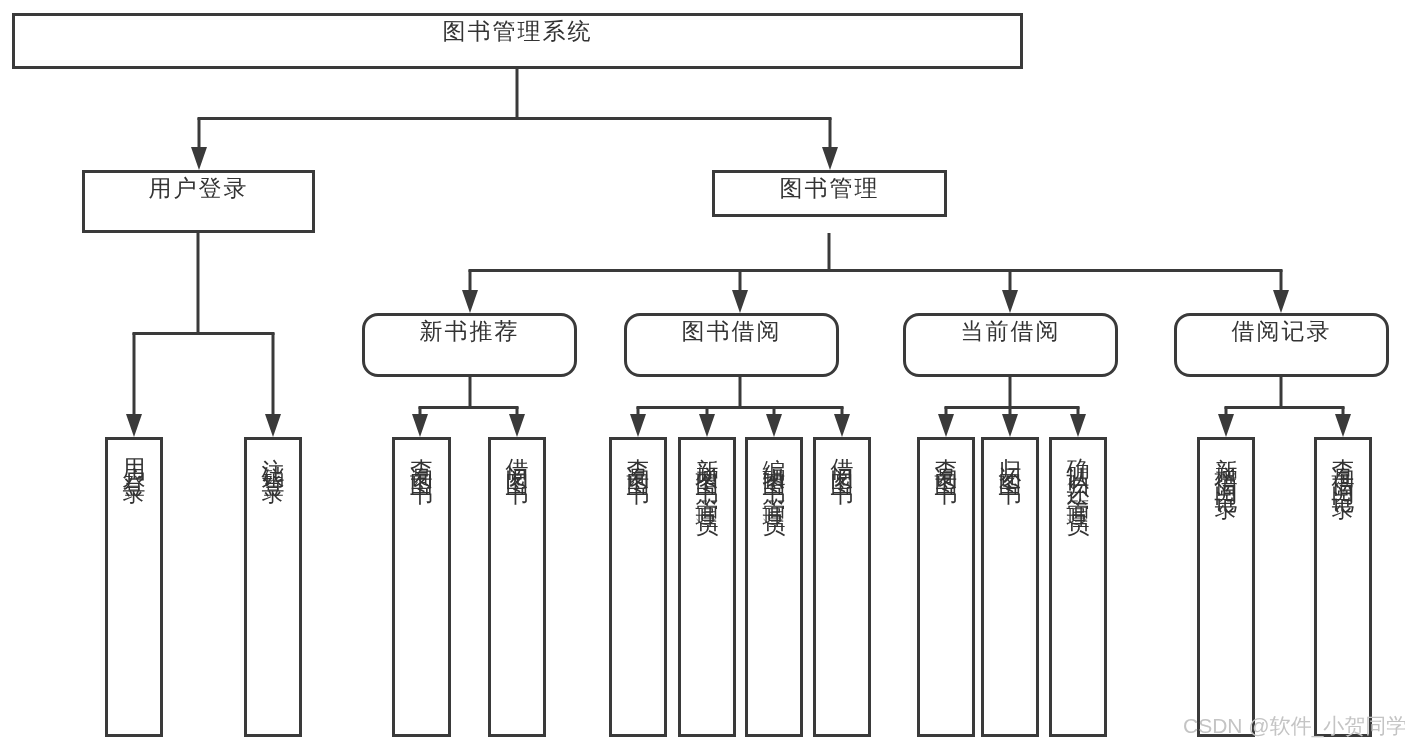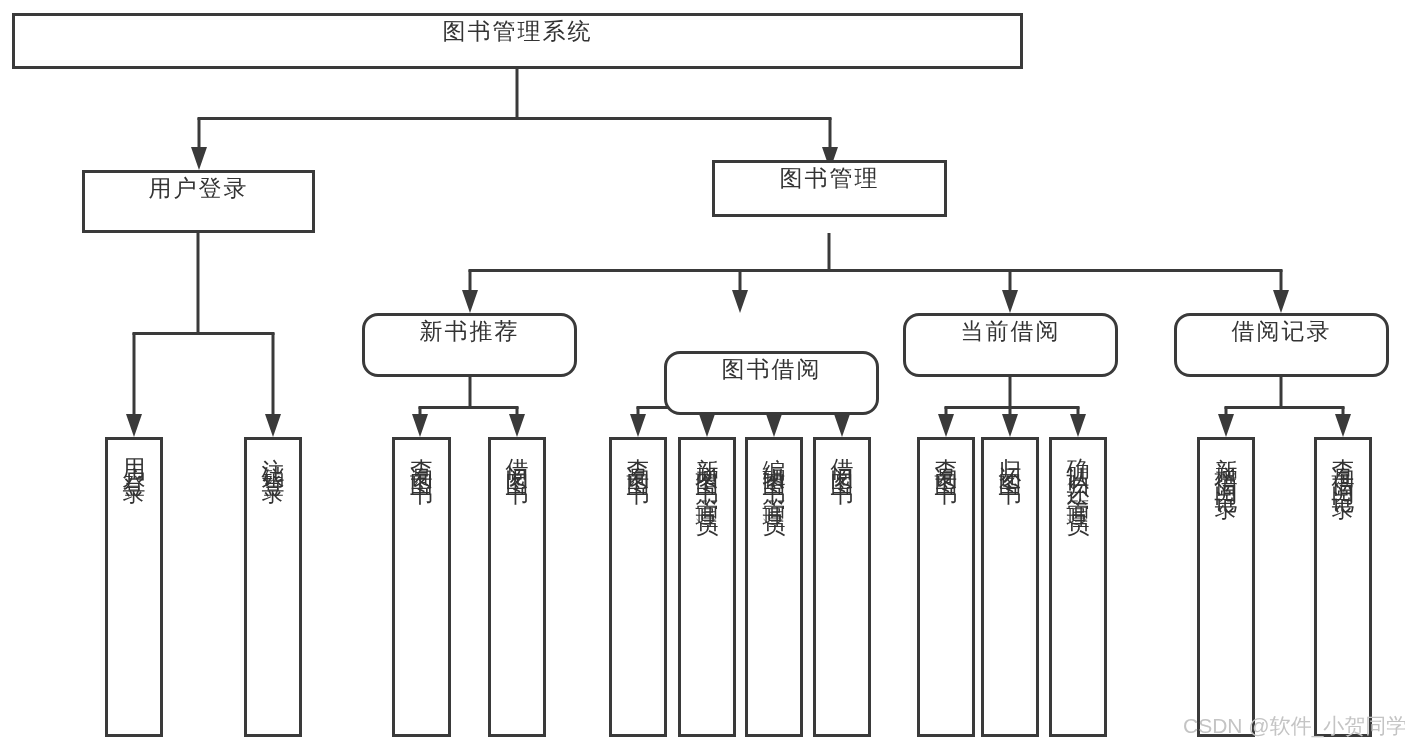--- a/index.html
+++ b/index.html
@@ -33,24 +33,24 @@
   .leaf .v-label{
     writing-mode:vertical-rl;
     text-orientation:mixed;
     font-size:23px;
     letter-spacing:8px;
     line-height:1;
     white-space:nowrap;
   }
   .root-node{left:12px;top:13px;width:1011px;height:56px;}
   .l2-1{left:82px;top:170px;width:233px;height:63px;}
-  .l2-2{left:712px;top:160px;width:235px;height:57px;}
+  .l2-2{left:712px;top:170px;width:235px;height:47px;}
   .l3{top:313px;width:215px;height:64px;border-radius:16px;}
   .l3-1{left:362px;}
-  .l3-2{left:664px;margin-top:38px;}
+  .l3-2{left:624px;}
   .l3-3{left:903px;}
   .l3-4{left:1174px;}
   .leaf-1{left:105px;}
   .leaf-2{left:244px;}
   .leaf-3{left:392px;width:59px;}
   .leaf-4{left:488px;}
   .leaf-5{left:609px;}
   .leaf-6{left:678px;}
   .leaf-7{left:745px;}
   .leaf-8{left:813px;}

